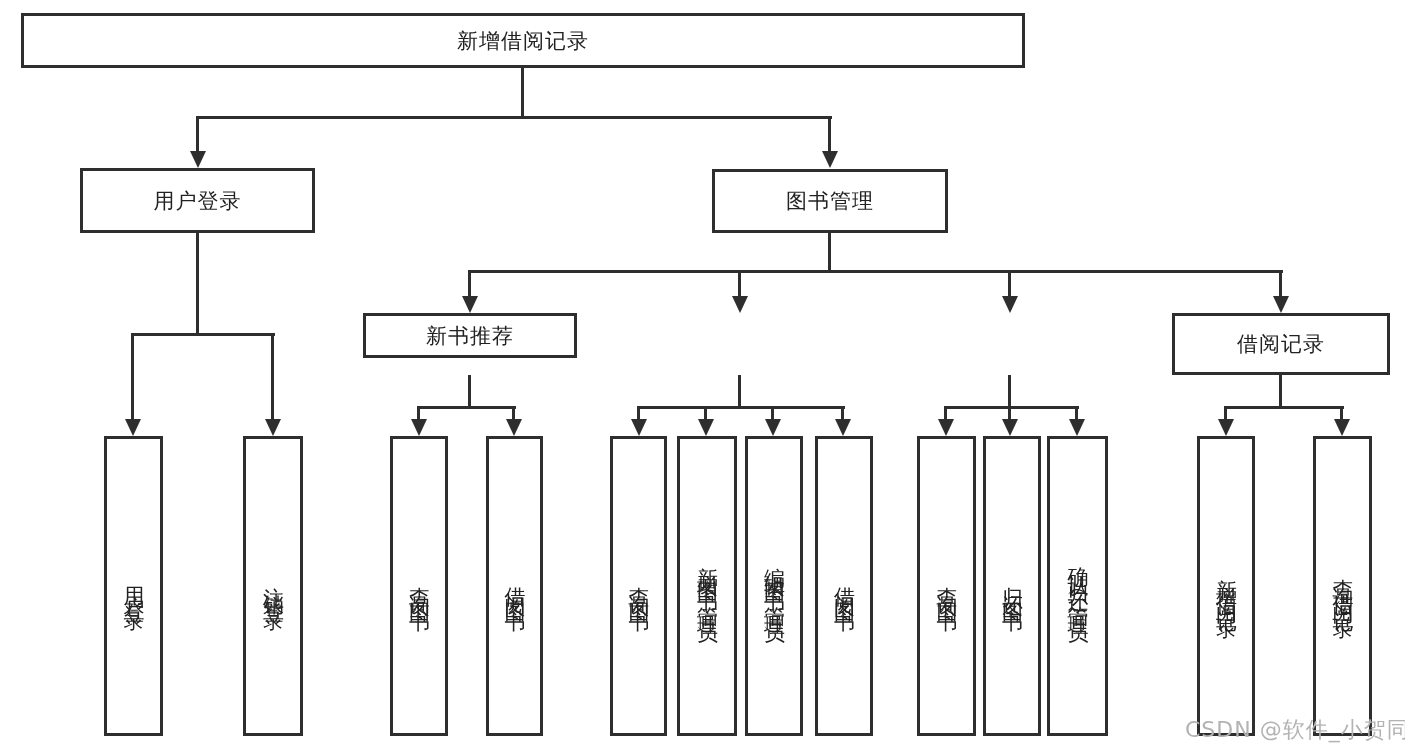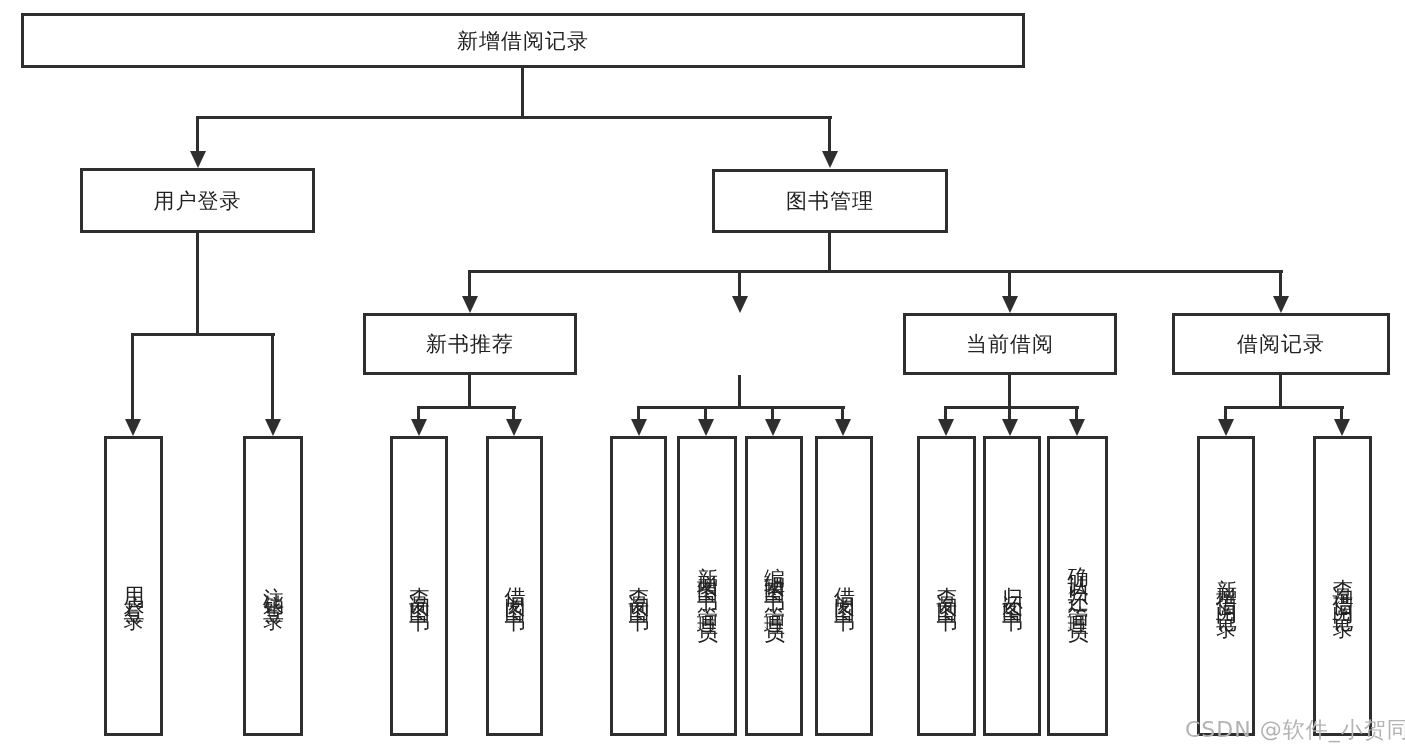--- a/index.html
+++ b/index.html
@@ -56,22 +56,21 @@
   <div class="ln" style="left:469px;top:270px;width:814px;height:3px;"></div>
   <div class="ln" style="left:468px;top:270px;width:3px;height:28px;"></div>
   <div class="arr" style="left:462px;top:296px;"></div>
   <div class="ln" style="left:738px;top:270px;width:3px;height:28px;"></div>
   <div class="arr" style="left:732px;top:296px;"></div>
   <div class="ln" style="left:1008px;top:270px;width:3px;height:28px;"></div>
   <div class="arr" style="left:1002px;top:296px;"></div>
   <div class="ln" style="left:1279px;top:270px;width:3px;height:28px;"></div>
   <div class="arr" style="left:1273px;top:296px;"></div>
 
-  <div class="node h" style="left:363px;top:313px;width:214px;height:62px;">新书推荐</div>
-  <div class="node h" style="left:903px;top:313px;width:214px;height:62px;">当前借阅</div>
+  <div class="node h" style="left:363px;top:313px;width:214px;height:45px;">新书推荐</div>
   <div class="node h" style="left:1172px;top:313px;width:218px;height:62px;">借阅记录</div>
 
   <div class="ln" style="left:468px;top:375px;width:3px;height:34px;"></div>
   <div class="ln" style="left:417px;top:406px;width:99px;height:3px;"></div>
   <div class="ln" style="left:417px;top:406px;width:3px;height:16px;"></div>
   <div class="arr" style="left:411px;top:419px;"></div>
   <div class="ln" style="left:512px;top:406px;width:3px;height:16px;"></div>
   <div class="arr" style="left:506px;top:419px;"></div>
 
   <div class="ln" style="left:738px;top:375px;width:3px;height:34px;"></div>

